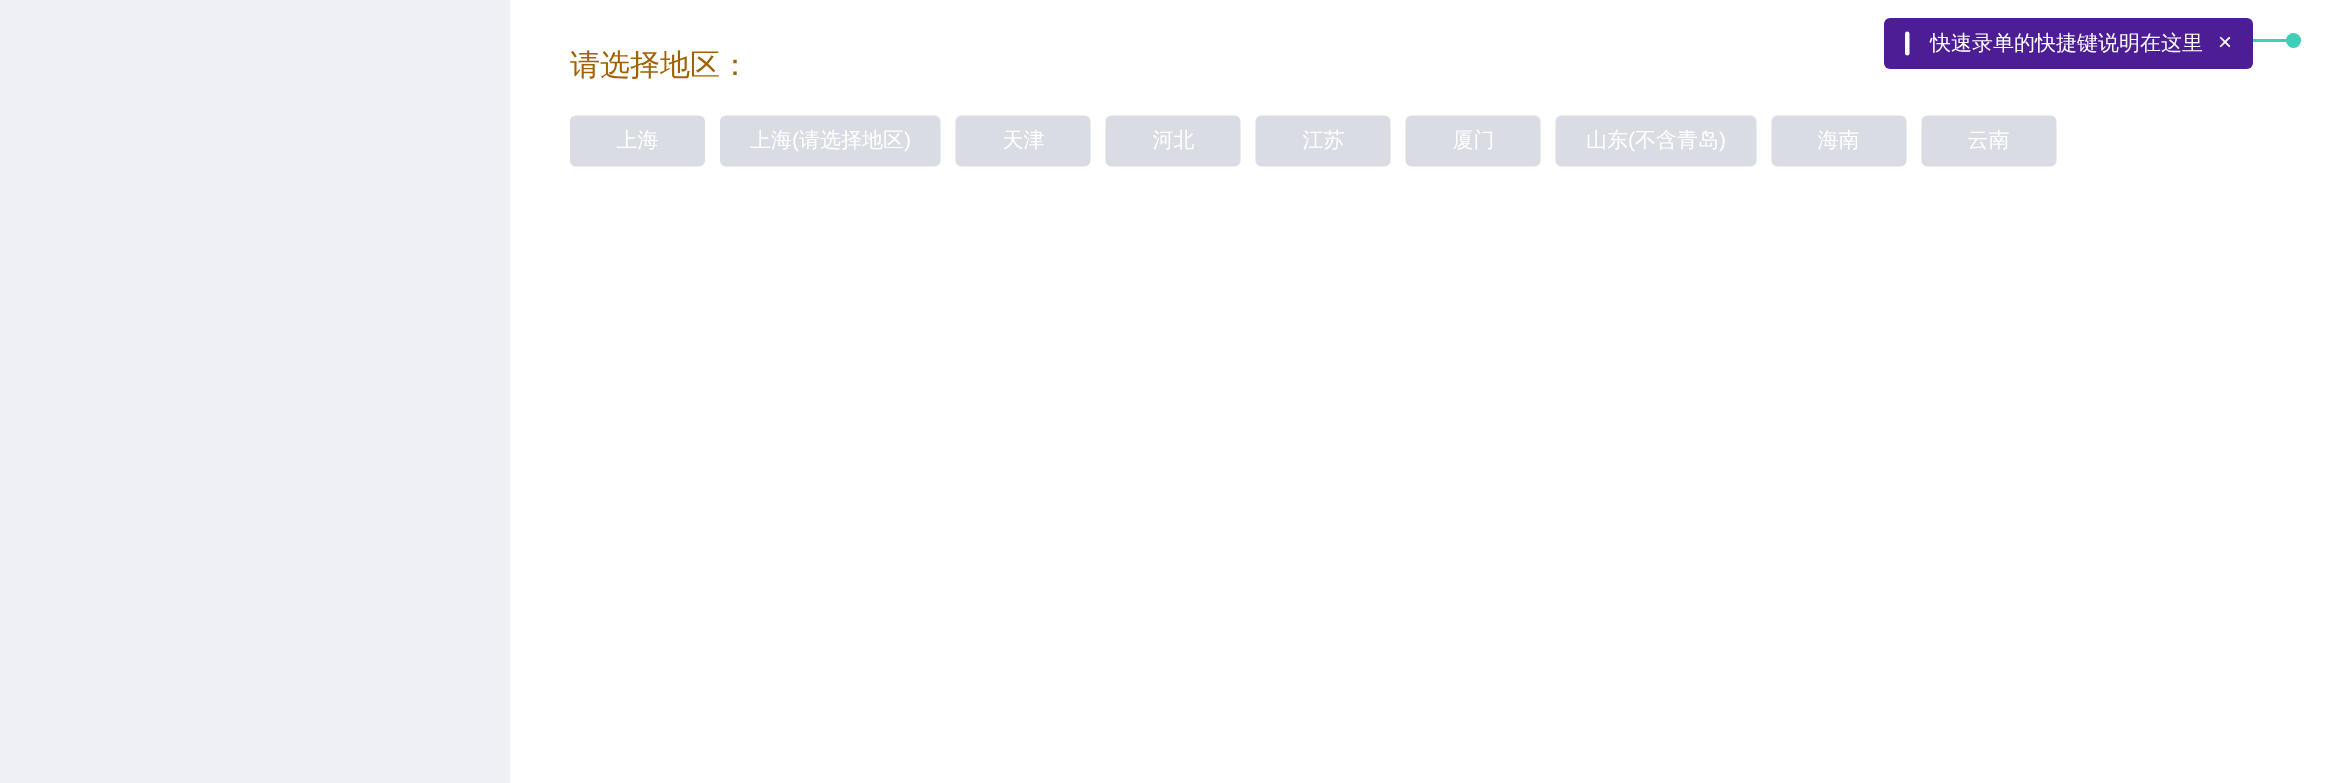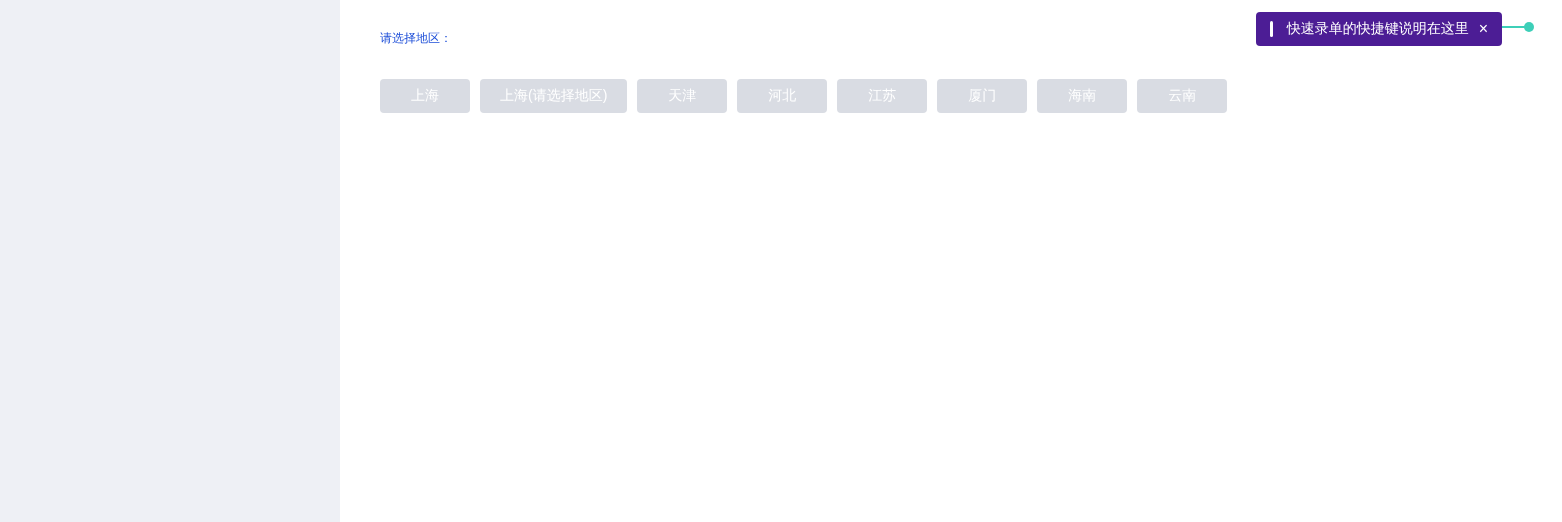--- a/index.html
+++ b/index.html
@@ -30,23 +30,23 @@
       position: absolute;
       left: 340px;
       top: 0;
       right: 0;
       bottom: 0;
       background: #ffffff;
       padding: 30px 40px;
     }
 
     .section-title {
-      font-size: 12px;
-      color: #1d4ed8;
-      margin-bottom: 32px;
+      font-size: 20px;
+      color: #a16207;
+      margin-bottom: 20px;
       font-weight: normal;
     }
 
     .region-buttons {
       display: flex;
       flex-wrap: wrap;
       gap: 10px;
     }
 
     .region-btn {
@@ -127,20 +127,21 @@
   <div class="section-title">请选择地区：</div>
 
   <div class="region-buttons">
 
   <button class="region-btn">上海</button>
       <button class="region-btn">上海(请选择地区)</button>
       <button class="region-btn">天津</button>
       <button class="region-btn">河北</button>
       <button class="region-btn">江苏</button>
       <button class="region-btn">厦门</button>
+      <button class="region-btn">山东(不含青岛)</button>
       <button class="region-btn">海南</button>
       <button class="region-btn">云南</button>
     </div>
 </div>
 
 <div class="tooltip-banner">
   <span>快速录单的快捷键说明在这里</span>
   <span class="tooltip-close">×</span>
 </div>
 

